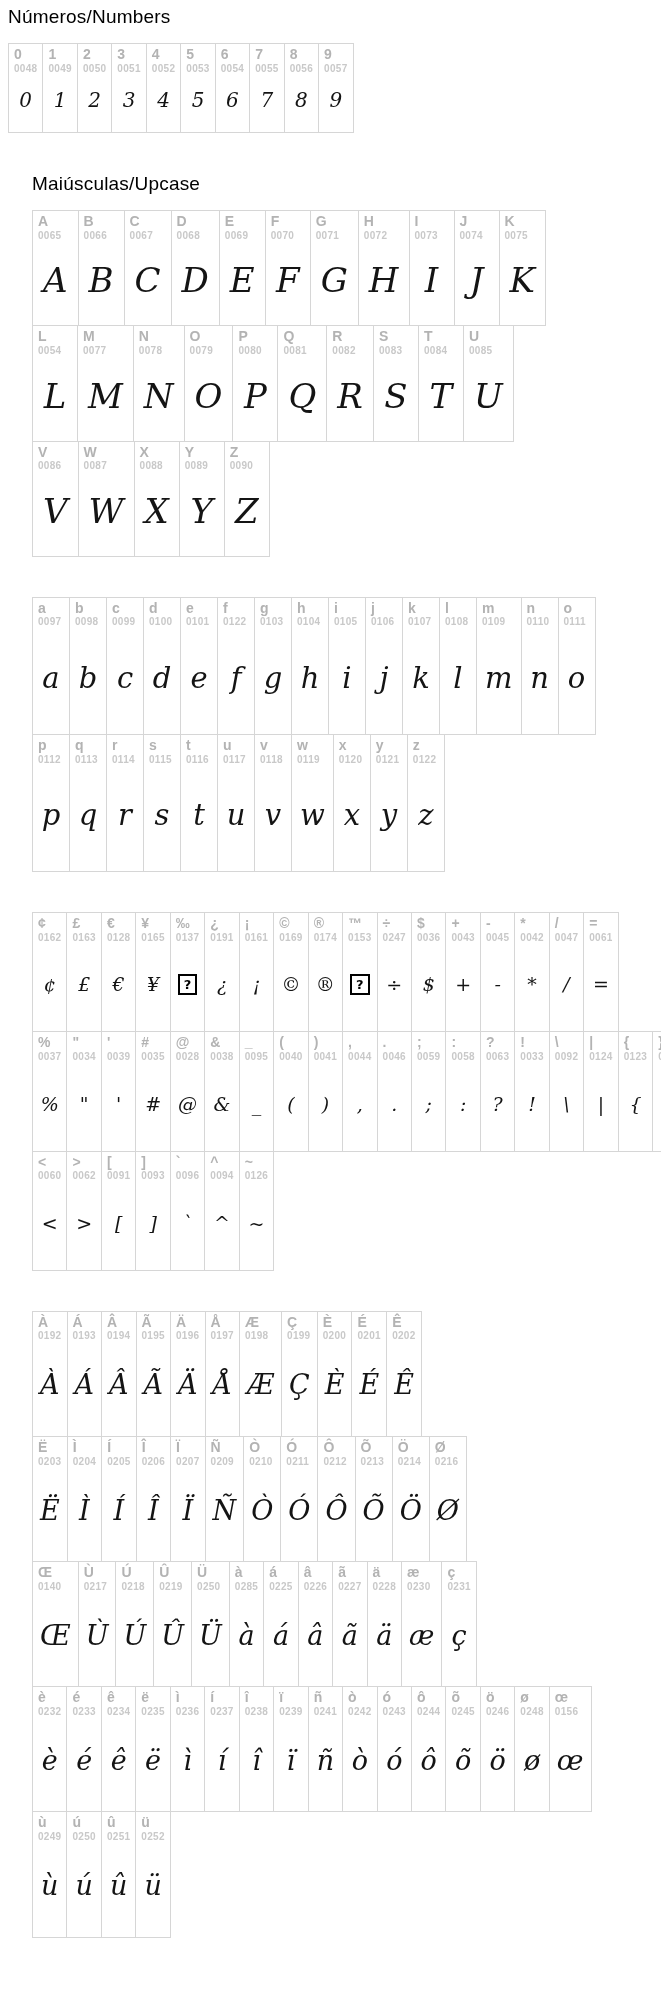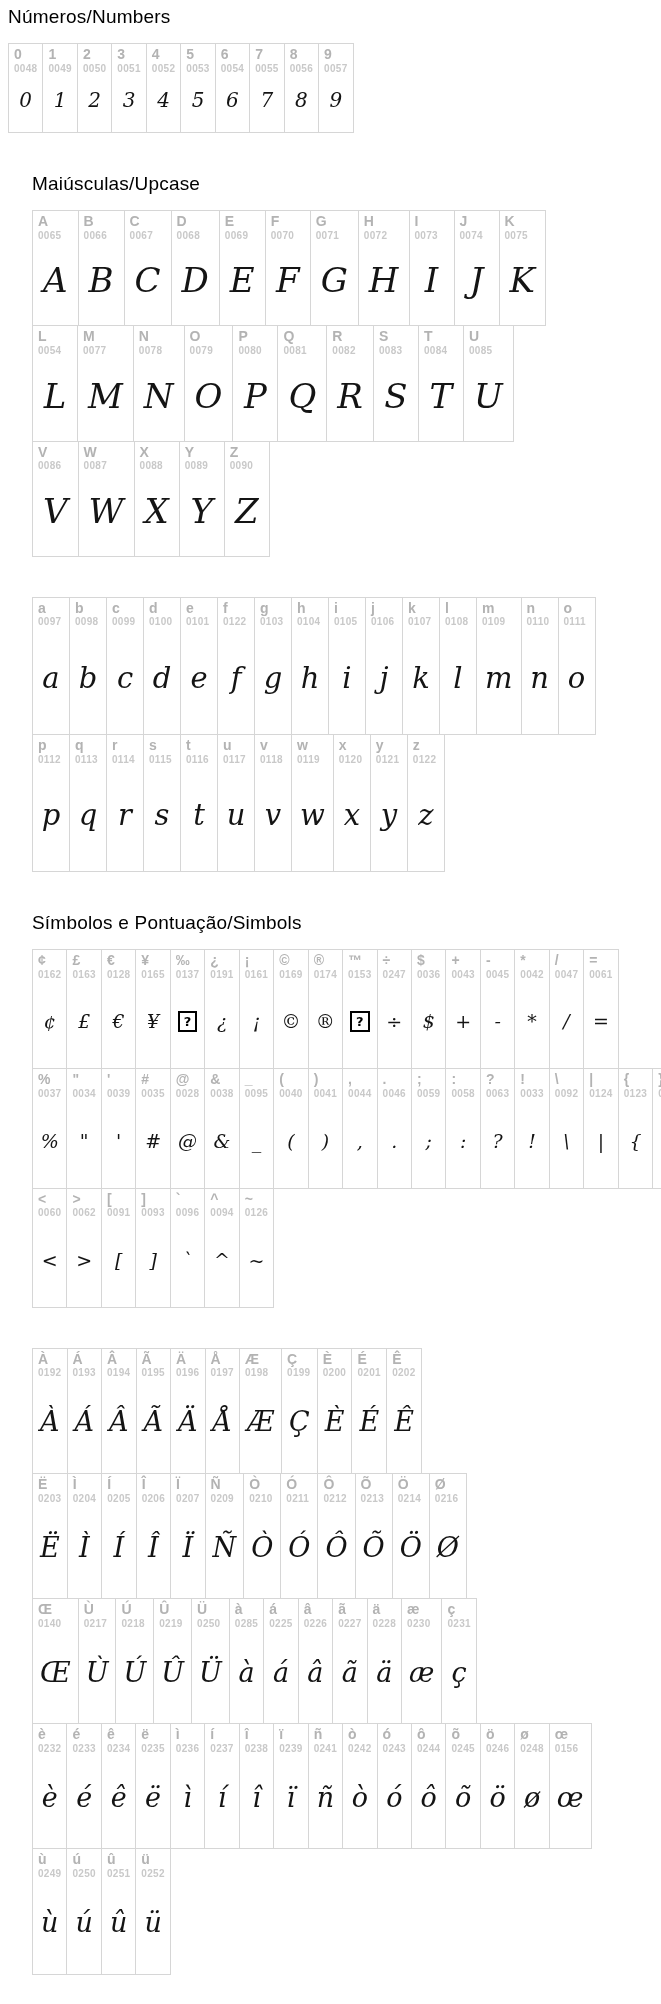--- a/index.html
+++ b/index.html
@@ -671,21 +671,20 @@
               <span class="cell-code">0122</span>
             </div>
             <div class="cell-glyph">
               <span class="glyph-text">z</span>
             </div>
           </div>
         </div>
       </div>
     </section>
     <section class="section s-symbols">
-      <h2 class="section-title">Símbolos e Pontuação/Simbols</h2>
       <div class="rows">
         <div class="glyph-row">
           <div class="cell">
             <div class="cell-head">
               <span class="cell-char">¢</span>
               <span class="cell-code">0162</span>
             </div>
             <div class="cell-glyph">
               <span class="glyph-text">¢</span>
             </div>

